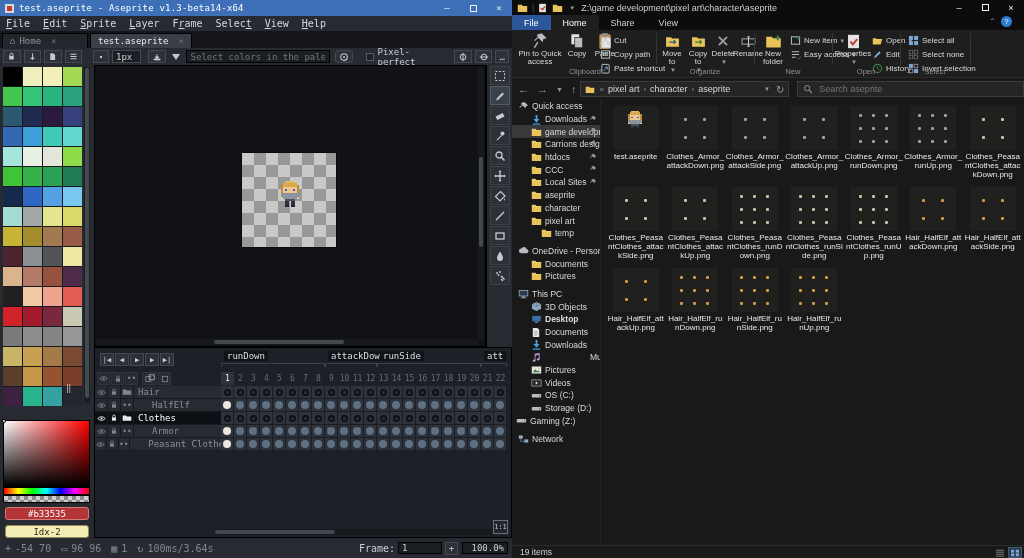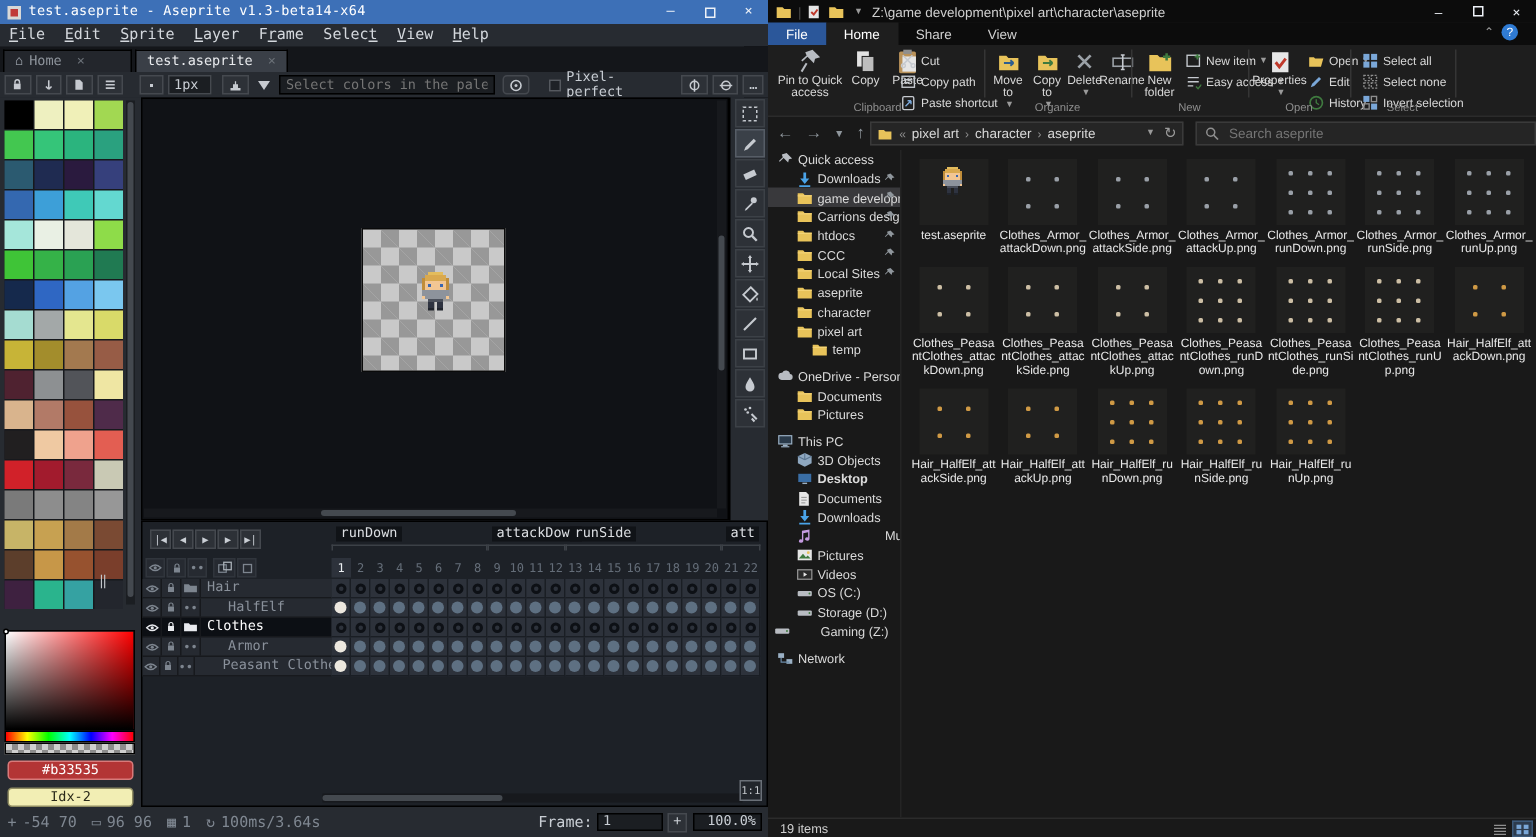--- a/index.html
+++ b/index.html
@@ -1452,21 +1452,21 @@
         </div>
         <div class="nav-item" style="padding-left: 19px;">
           <span class="ic">
             <svg width="12" height="9" viewBox="0 0 14 10">
               <rect x="1" y="3" width="12" height="4.5" rx="1" fill="#b8bcc2"></rect>
               <circle cx="11" cy="5.2" r=".8" fill="#3f7a3f"></circle>
             </svg>
           </span>
           <span>Storage (D:)</span>
         </div>
-        <div class="nav-item" style="padding-left: 4px; gap: 17px;">
+        <div class="nav-item" style="padding-left: 4px;">
           <span class="ic">
             <svg width="12" height="9" viewBox="0 0 14 10">
               <rect x="1" y="3" width="12" height="4.5" rx="1" fill="#b8bcc2"></rect>
               <circle cx="11" cy="5.2" r=".8" fill="#3f7a3f"></circle>
             </svg>
           </span>
           <span>Gaming (Z:)</span>
         </div>
         <div class="nav-gap"></div>
         <div class="nav-item" style="padding-left: 6px;">
@@ -1554,34 +1554,20 @@
             <span class="fdot" style="left: 8px; top: 8px; background: rgb(154, 160, 168);"></span>
             <span class="fdot" style="left: 21px; top: 8px; background: rgb(154, 160, 168);"></span>
             <span class="fdot" style="left: 34px; top: 8px; background: rgb(154, 160, 168);"></span>
             <span class="fdot" style="left: 8px; top: 21px; background: rgb(154, 160, 168);"></span>
             <span class="fdot" style="left: 21px; top: 21px; background: rgb(154, 160, 168);"></span>
             <span class="fdot" style="left: 34px; top: 21px; background: rgb(154, 160, 168);"></span>
             <span class="fdot" style="left: 8px; top: 34px; background: rgb(154, 160, 168);"></span>
             <span class="fdot" style="left: 21px; top: 34px; background: rgb(154, 160, 168);"></span>
             <span class="fdot" style="left: 34px; top: 34px; background: rgb(154, 160, 168);"></span>
           </div>
-          <div class="file-name">Clothes_Armor_runSide.png</div>
-        </div>
-        <div class="file-item">
-          <div class="file-thumb">
-            <span class="fdot" style="left: 8px; top: 8px; background: rgb(154, 160, 168);"></span>
-            <span class="fdot" style="left: 21px; top: 8px; background: rgb(154, 160, 168);"></span>
-            <span class="fdot" style="left: 34px; top: 8px; background: rgb(154, 160, 168);"></span>
-            <span class="fdot" style="left: 8px; top: 21px; background: rgb(154, 160, 168);"></span>
-            <span class="fdot" style="left: 21px; top: 21px; background: rgb(154, 160, 168);"></span>
-            <span class="fdot" style="left: 34px; top: 21px; background: rgb(154, 160, 168);"></span>
-            <span class="fdot" style="left: 8px; top: 34px; background: rgb(154, 160, 168);"></span>
-            <span class="fdot" style="left: 21px; top: 34px; background: rgb(154, 160, 168);"></span>
-            <span class="fdot" style="left: 34px; top: 34px; background: rgb(154, 160, 168);"></span>
-          </div>
           <div class="file-name">Clothes_Armor_runUp.png</div>
         </div>
         <div class="file-item">
           <div class="file-thumb">
             <span class="fdot" style="left: 12px; top: 12px; background: rgb(205, 191, 165);"></span>
             <span class="fdot" style="left: 31px; top: 12px; background: rgb(205, 191, 165);"></span>
             <span class="fdot" style="left: 12px; top: 30px; background: rgb(205, 191, 165);"></span>
             <span class="fdot" style="left: 31px; top: 30px; background: rgb(205, 191, 165);"></span>
           </div>
           <div class="file-name">Clothes_PeasantClothes_attackDown.png</div>

